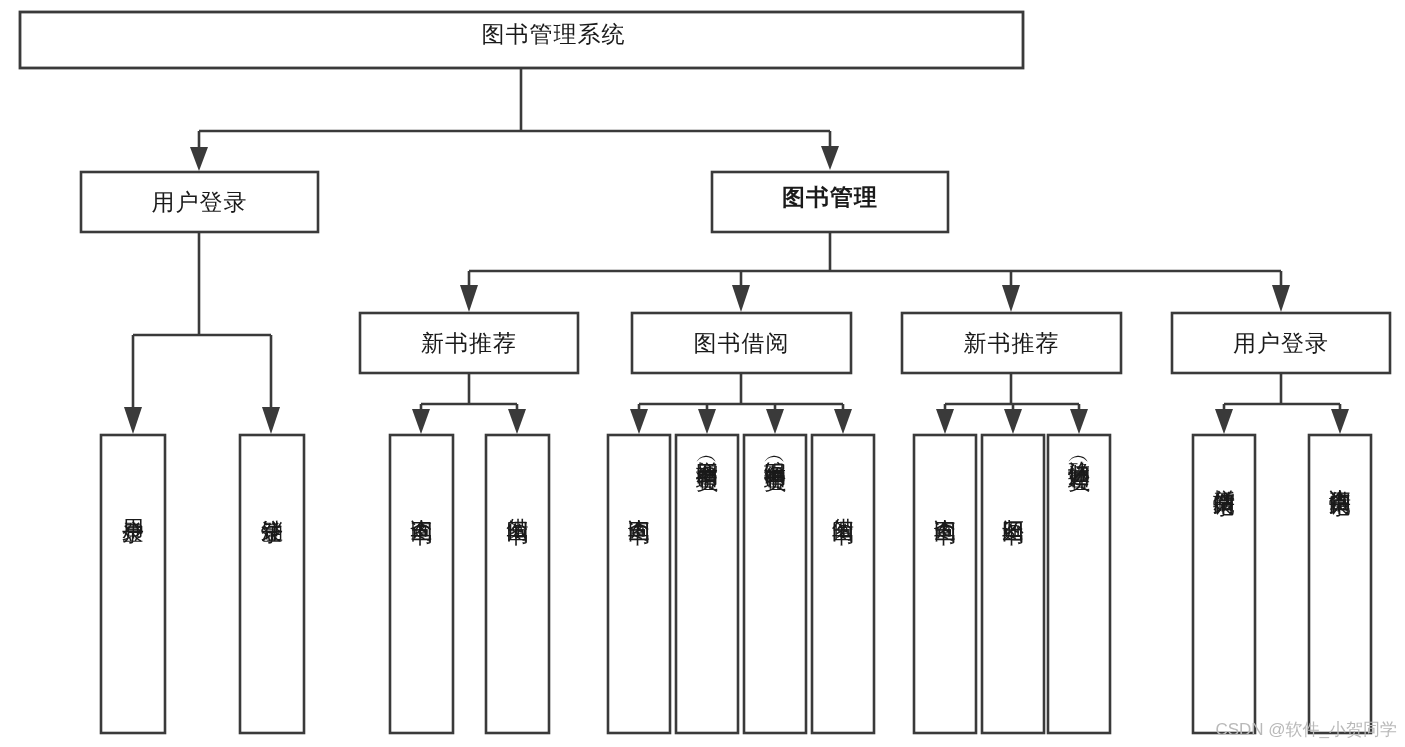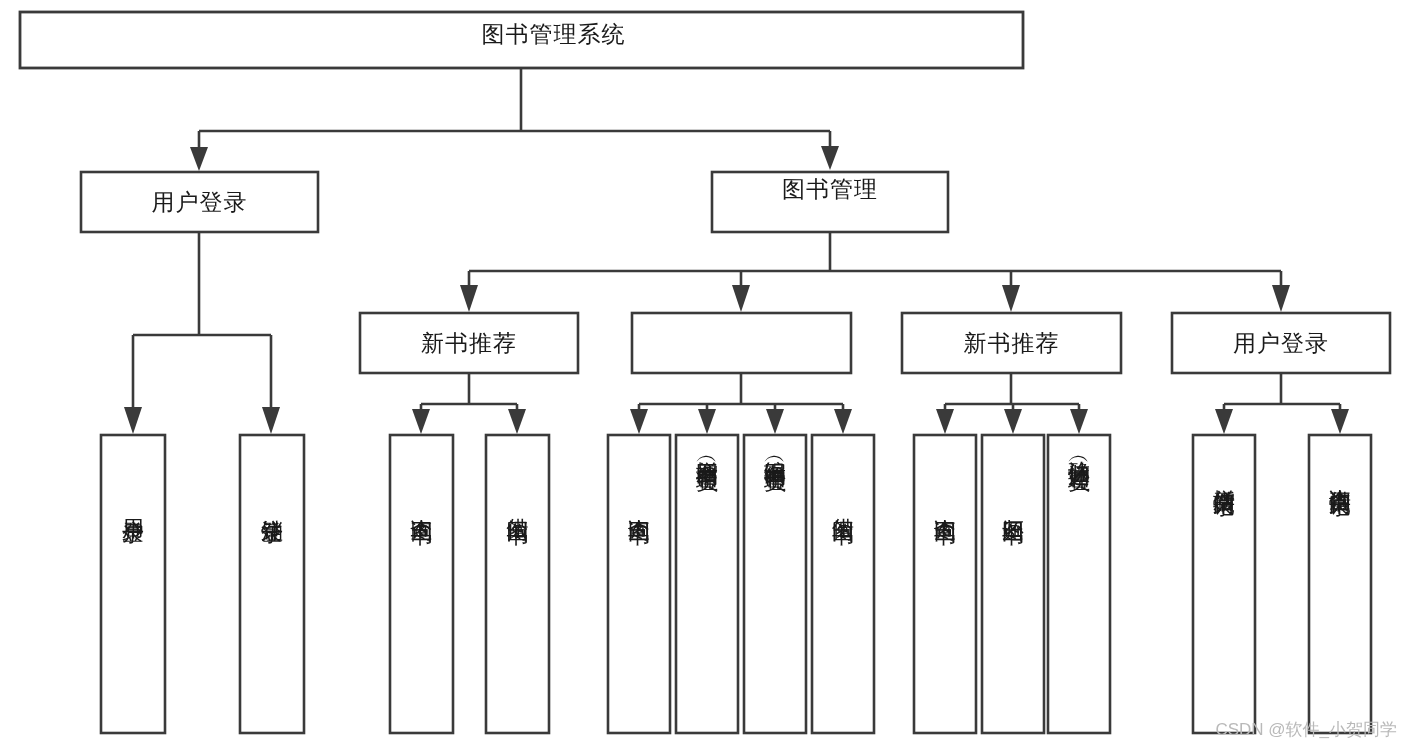--- a/index.html
+++ b/index.html
@@ -202,27 +202,30 @@
     <rect class="node-box" x="1309" y="435" width="62" height="298"></rect>
   </svg>
 
   <div class="hlabel-wrap" style="left:20px; top:12px; width:1003px; height:44px;margin-left:32px;">
     <span class="hlabel-text">图书管理系统</span>
   </div>
 
   <div class="hlabel-wrap" style="left:81px; top:172px; width:237px; height:60px;">
     <span class="hlabel-text">用户登录</span>
   </div>
-  <div class="hlabel-wrap" style="left:712px; top:159px; width:236px; height:60px;">
+  <div class="hlabel-wrap" style="left:712px; top:167px; width:236px; height:60px;font-weight:bold;">
     <span class="hlabel-text">图书管理</span>
   </div>
 
   <div class="hlabel-wrap" style="left:360px; top:313px; width:218px; height:60px;">
     <span class="hlabel-text">新书推荐</span>
   </div>
+  <div class="hlabel-wrap" style="left:632px; top:313px; width:219px; height:60px;">
+    <span class="hlabel-text">图书借阅</span>
+  </div>
   <div class="hlabel-wrap" style="left:902px; top:313px; width:219px; height:60px;">
     <span class="hlabel-text">新书推荐</span>
   </div>
   <div class="hlabel-wrap" style="left:1172px; top:313px; width:218px; height:60px;">
     <span class="hlabel-text">用户登录</span>
   </div>
 
   <div class="vlabel-wrap" style="left:101px; top:435px; width:64px; height:298px; padding-top:66px;">
     <span class="vlabel-text">用户登录</span>
   </div>

